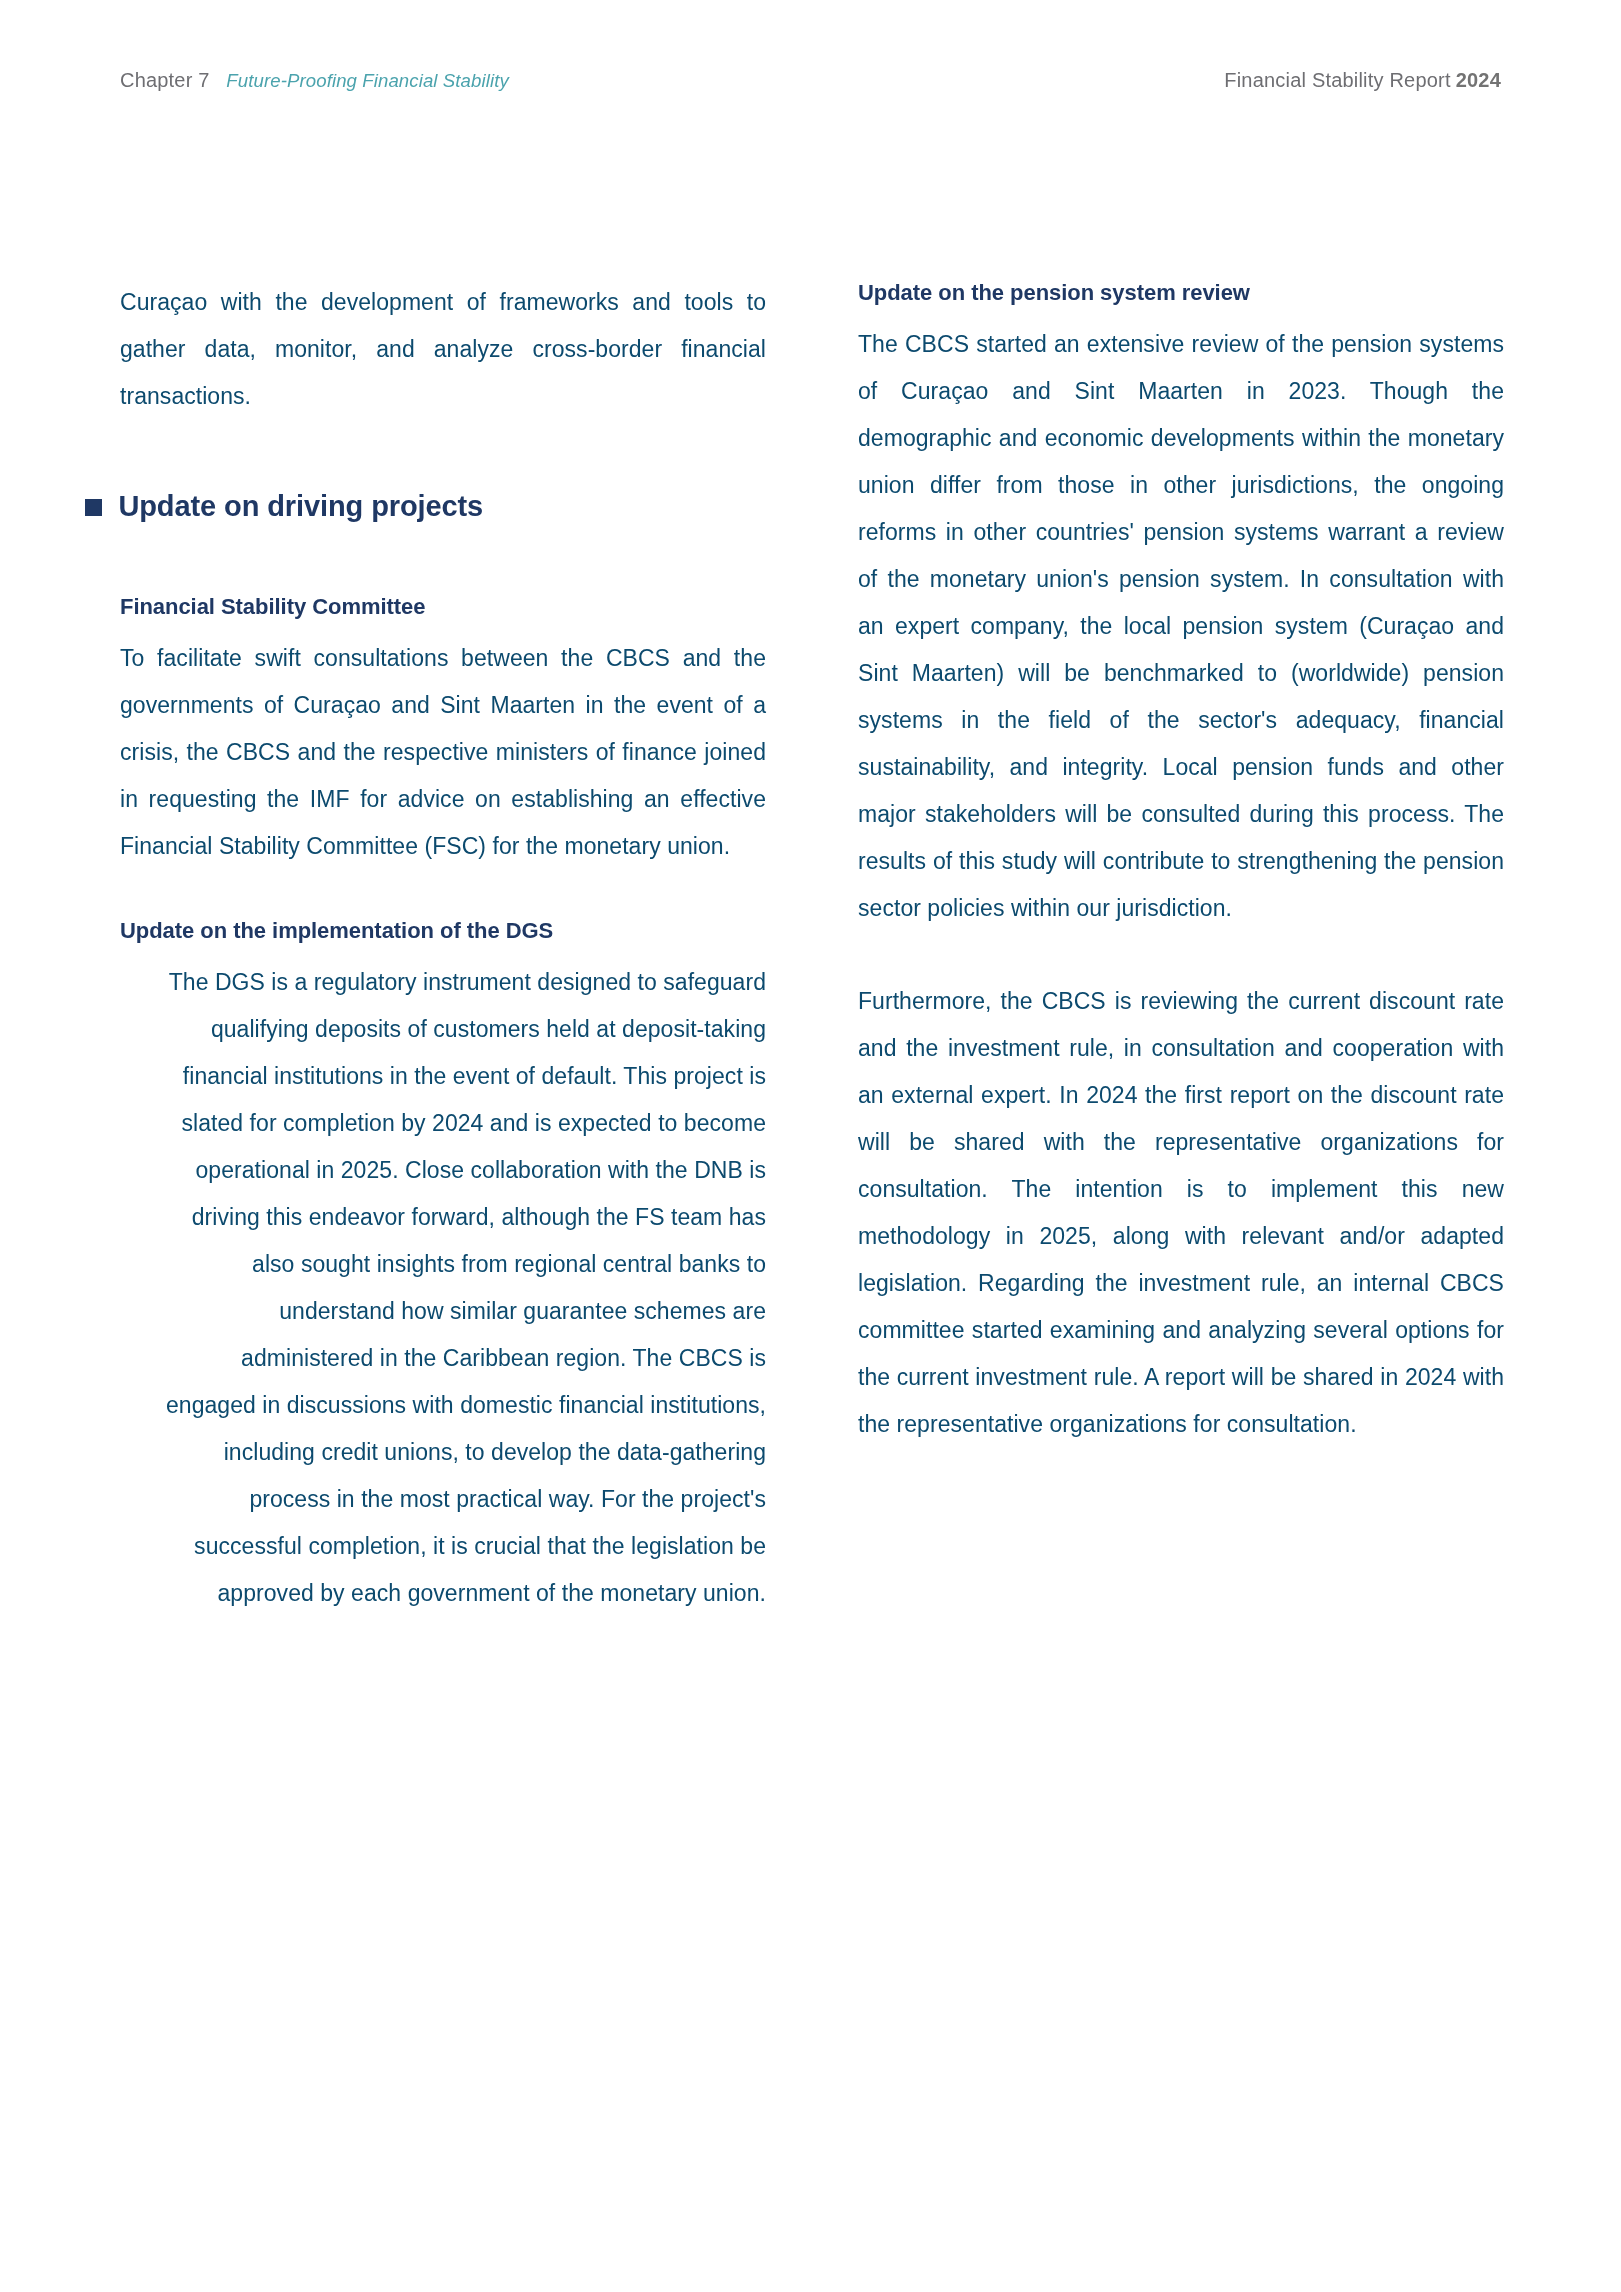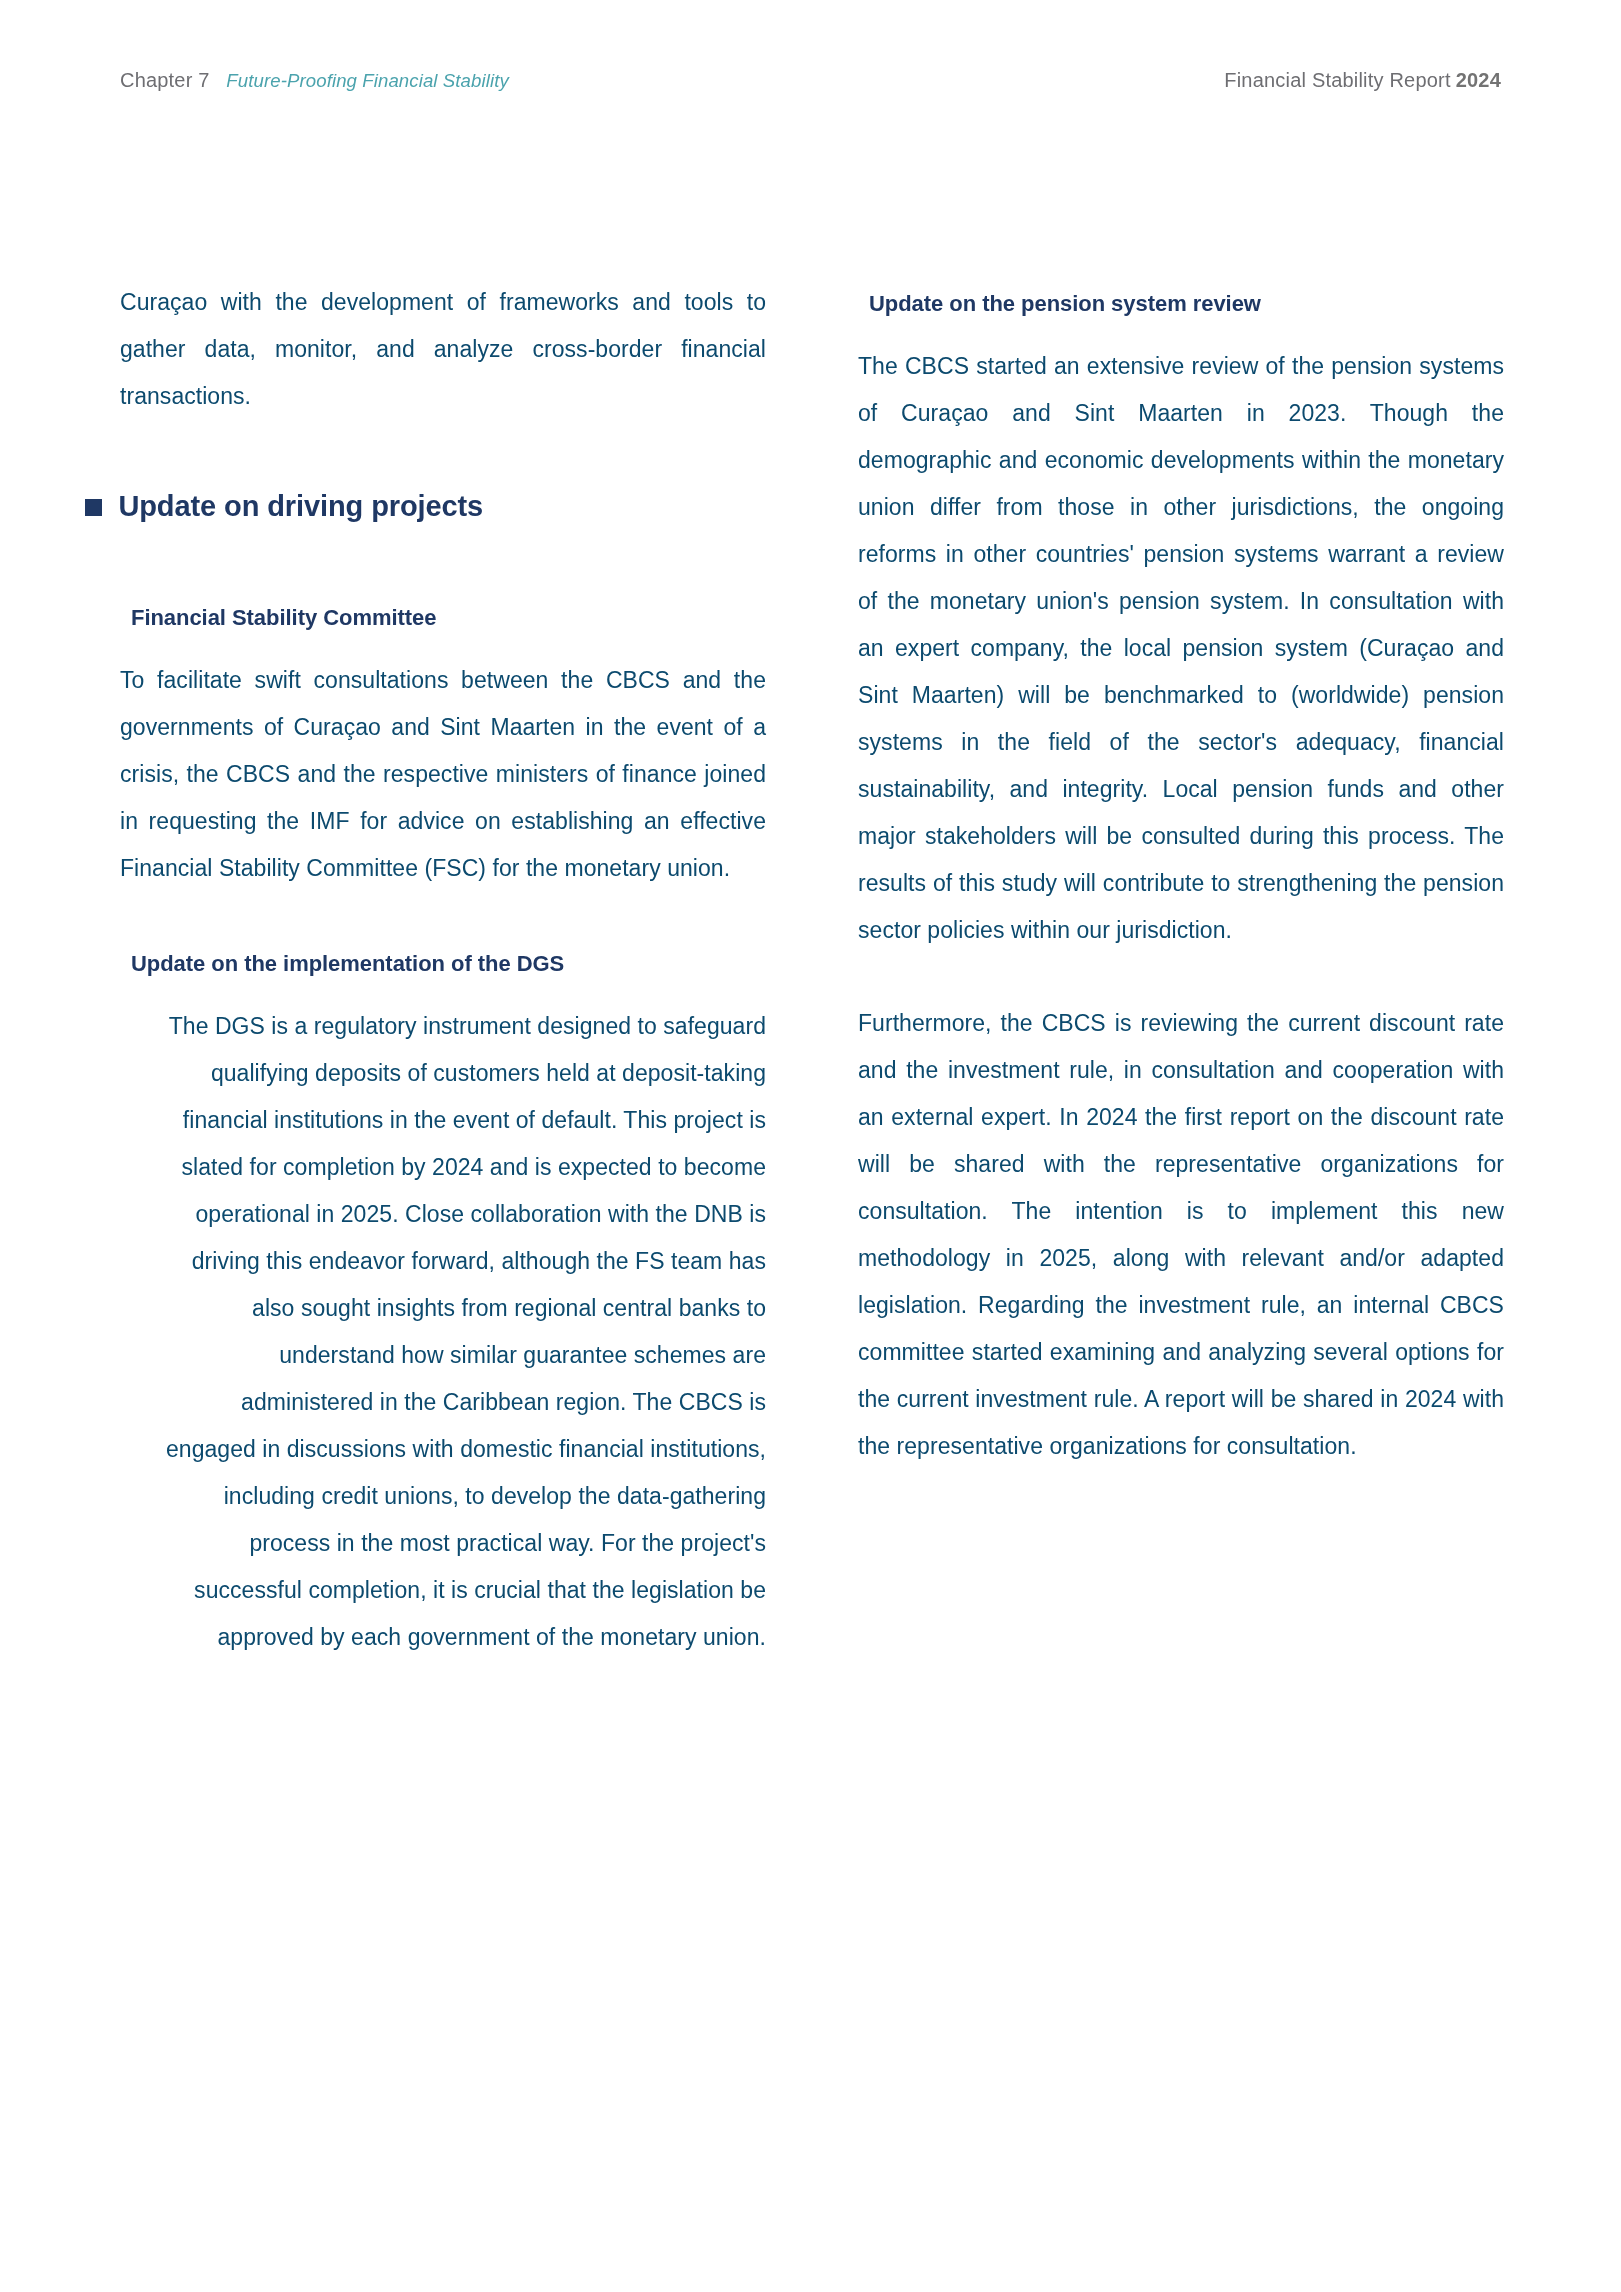--- a/index.html
+++ b/index.html
@@ -114,21 +114,21 @@
     display: inline-block;
     width: 16.7px;
     height: 16.7px;
     background: #1f3864;
     flex: 0 0 auto;
     position: relative;
     top: 1px;
     margin-left: -35px;
   }
   .sub-heading {
-    margin: 11px;
+    margin: 0;
     color: #1f3864;
     font-size: 22px;
     font-weight: 700;
     letter-spacing: -0.05px;
     line-height: 1.25;
   }
 
   .space-before-section { height: 69px; }
   .space-after-section  { height: 69px; }
   .space-before-sub     { height: 47px; }

